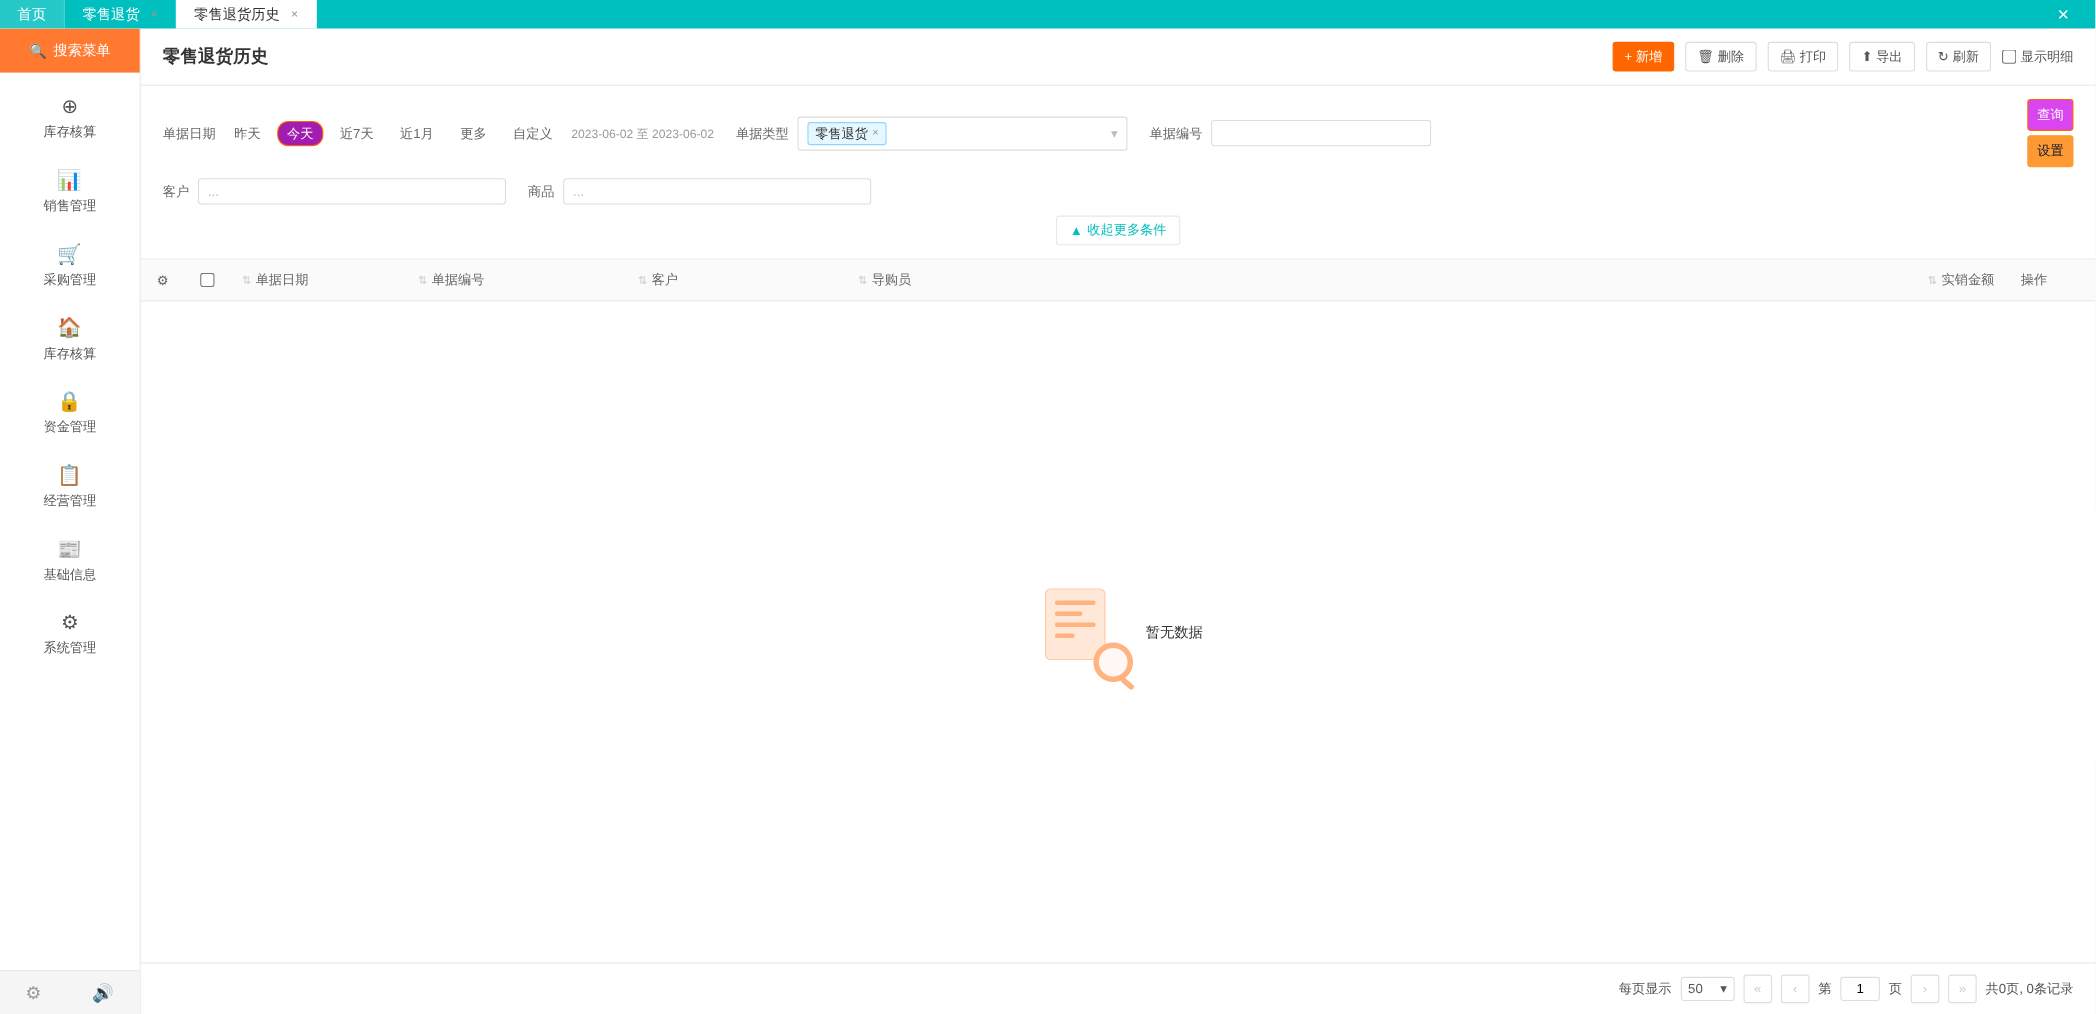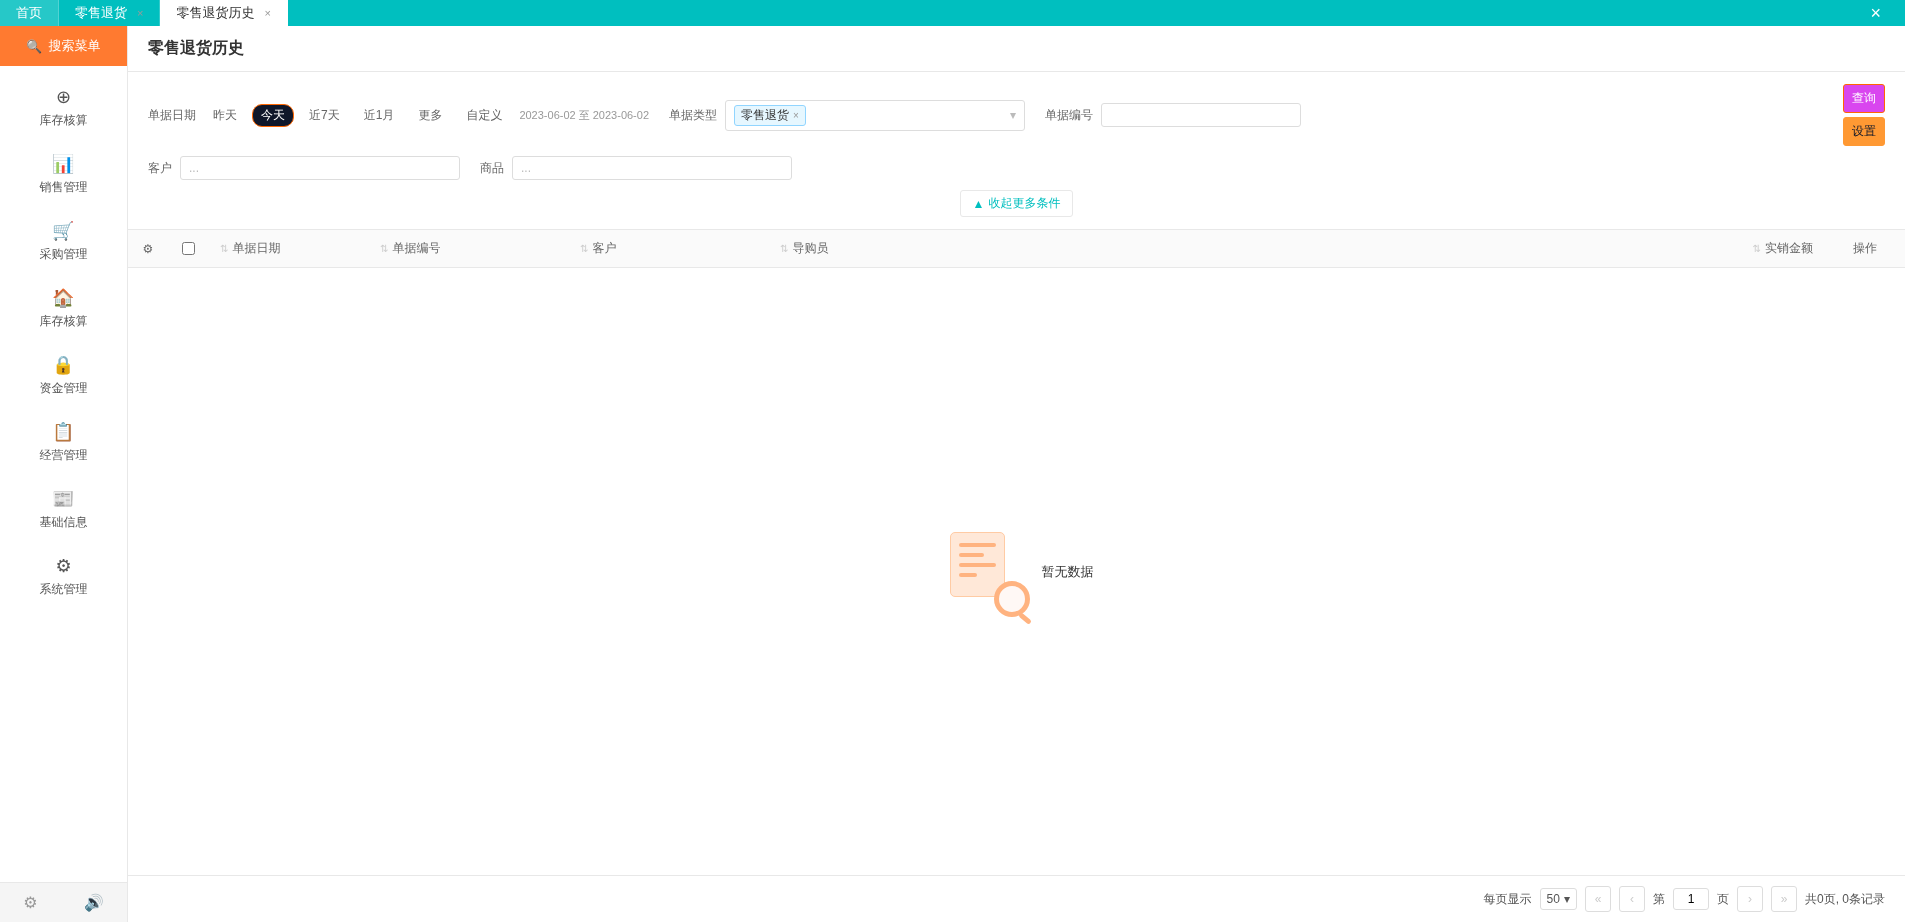--- a/index.html
+++ b/index.html
@@ -39,50 +39,50 @@
     .action-btn.secondary { background: #ff9933; color: #fff; border-color: #ff9933; }
     .checkbox-label { display: flex; align-items: center; gap: 4px; font-size: 12px; color: #555; cursor: pointer; }
 
     
     .filter-area { background: #fff; padding: 12px 20px; flex-shrink: 0; border-bottom: 1px solid #e8e8e8; }
     .filter-row { display: flex; align-items: center; gap: 20px; margin-bottom: 10px; flex-wrap: wrap; }
     .filter-item { display: flex; align-items: center; gap: 8px; }
     .filter-label { color: #666; font-size: 12px; white-space: nowrap; }
     .date-filters { display: flex; align-items: center; gap: 6px; }
     .date-btn { padding: 2px 8px; border-radius: 3px; cursor: pointer; font-size: 12px; color: #666; border: 1px solid transparent; }
-    .date-btn.active { background: #0f172a; color: #fff; border-color: #ff6600; border-radius: 10px; }
+    .date-btn.active { background: #a21caf; color: #fff; border-color: #ff6600; border-radius: 10px; }
     .date-range { font-size: 11px; color: #999; }
     .filter-input { border: 1px solid #ddd; border-radius: 3px; padding: 4px 8px; font-size: 12px; color: #333; min-width: 120px; cursor: pointer; display: flex; align-items: center; justify-content: space-between; gap: 4px; }
     .filter-input .dots { color: #bbb; }
     .filter-select { border: 1px solid #ddd; border-radius: 3px; padding: 4px 8px; font-size: 12px; color: #333; min-width: 180px; cursor: pointer; display: flex; align-items: center; justify-content: space-between; background: #fff; }
     .tag { display: inline-flex; align-items: center; gap: 4px; background: #e6f7ff; border: 1px solid #91d5ff; border-radius: 3px; padding: 1px 6px; font-size: 12px; color: #333; }
     .tag .tag-close { cursor: pointer; color: #999; font-size: 10px; }
     .collapse-btn { display: flex; align-items: center; gap: 4px; color: #00bfbf; font-size: 12px; cursor: pointer; padding: 4px 12px; border: 1px solid #e8e8e8; border-radius: 3px; background: #fff; margin: 0 auto; }
 
     
     .table-area { flex: 1; background: #fff; margin: 0; overflow: hidden; display: flex; flex-direction: column; }
     .table-header { display: flex; align-items: center; border-bottom: 1px solid #e8e8e8; background: #fafafa; padding: 0 0; flex-shrink: 0; }
     .th { padding: 10px 12px; font-size: 12px; color: #666; display: flex; align-items: center; gap: 4px; flex-shrink: 0; }
     .th.sortable { cursor: pointer; }
     .th-settings { width: 40px; justify-content: center; }
     .th-check { width: 40px; justify-content: center; }
     .th-date { width: 160px; }
     .th-number { width: 200px; }
     .th-customer { width: 200px; }
     .th-guide { width: 200px; }
     .th-amount { flex: 1; text-align: right; justify-content: flex-end; }
-    .th-action { width: 80px; justify-content: center; }
+    .th-action { width: 80px; justify-content: flex-start; }
     .sort-icon { font-size: 10px; color: #ccc; }
 
     
     .empty-state { flex: 1; display: flex; flex-direction: row; align-items: center; justify-content: center; gap: 12px; }
 
     
     .pagination { display: flex; align-items: center; justify-content: flex-end; padding: 10px 20px; background: #fff; border-top: 1px solid #e8e8e8; gap: 8px; flex-shrink: 0; font-size: 12px; color: #555; }
-    .page-size-select { border: 1px solid #ddd; border-radius: 3px; padding: 3px 6px; font-size: 12px; display: flex; align-items: center; gap: 4px; cursor: pointer; }
+    .page-size-select { border: 1px solid #ddd; border-radius: 3px; padding: 3px 6px; font-size: 12px; display: flex; align-items: center; gap: 16px; cursor: pointer; }
     .page-btn { width: 26px; height: 26px; border: 1px solid #ddd; border-radius: 3px; display: flex; align-items: center; justify-content: center; cursor: pointer; background: #fff; color: #555; font-size: 12px; }
     .page-btn.disabled { color: #ccc; cursor: not-allowed; }
     .page-input { border: 1px solid #ddd; border-radius: 3px; width: 36px; text-align: center; padding: 3px; font-size: 12px; }
   </style>
 </head>
 <body>
 
 <div class="top-bar">
   <div class="top-bar-tabs">
     <div class="top-tab home">
@@ -146,20 +146,31 @@
     <div class="sidebar-bottom">
       <span class="btn">⚙</span>
       <span class="btn">🔊</span>
     </div>
   </div>
 
   <div class="content">
 
     <div class="page-header">
       <span class="page-title">零售退货历史</span>
+      <div class="page-actions">
+        <button class="action-btn primary">+ 新增</button>
+        <button class="action-btn">🗑 删除</button>
+        <button class="action-btn">🖨 打印</button>
+        <button class="action-btn">⬆ 导出</button>
+        <button class="action-btn">↻ 刷新</button>
+        <label class="checkbox-label">
+          <input type="checkbox" style="">
+          <span>显示明细</span>
+        </label>
+      </div>
     </div>
 
     <div class="filter-area">
       <div class="filter-row">
 
         <div class="filter-item">
           <span class="filter-label">单据日期</span>
           <div class="date-filters">
             <span class="date-btn">昨天</span>
             <span class="date-btn active">今天</span>

